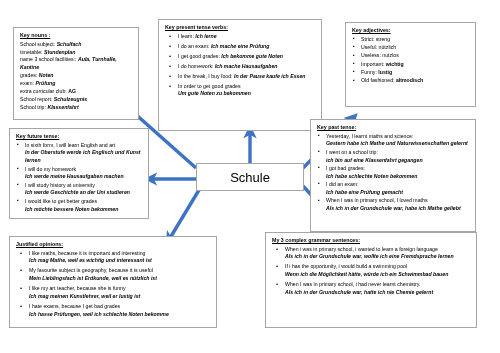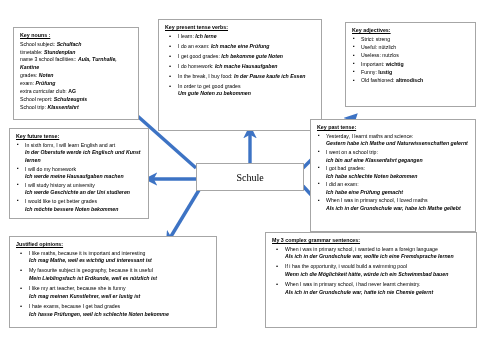--- a/index.html
+++ b/index.html
@@ -87,23 +87,22 @@
     position: absolute;
     box-sizing: border-box;
     border: 1px solid #a6a6a6;
     background: #ffffff;
     display: flex;
     align-items: center;
     justify-content: center;
     z-index: 4;
   }
   .center-label {
-    font-size: 10px;
-    color: #000000;
-    font-family: Liberation Serif, serif;
+    font-size: 13px;
+    color: #000000;
   }
   #arrows {
     position: absolute;
     left: 0;
     top: 0;
     width: 500px;
     height: 353px;
     z-index: 2;
     pointer-events: none;
   }

